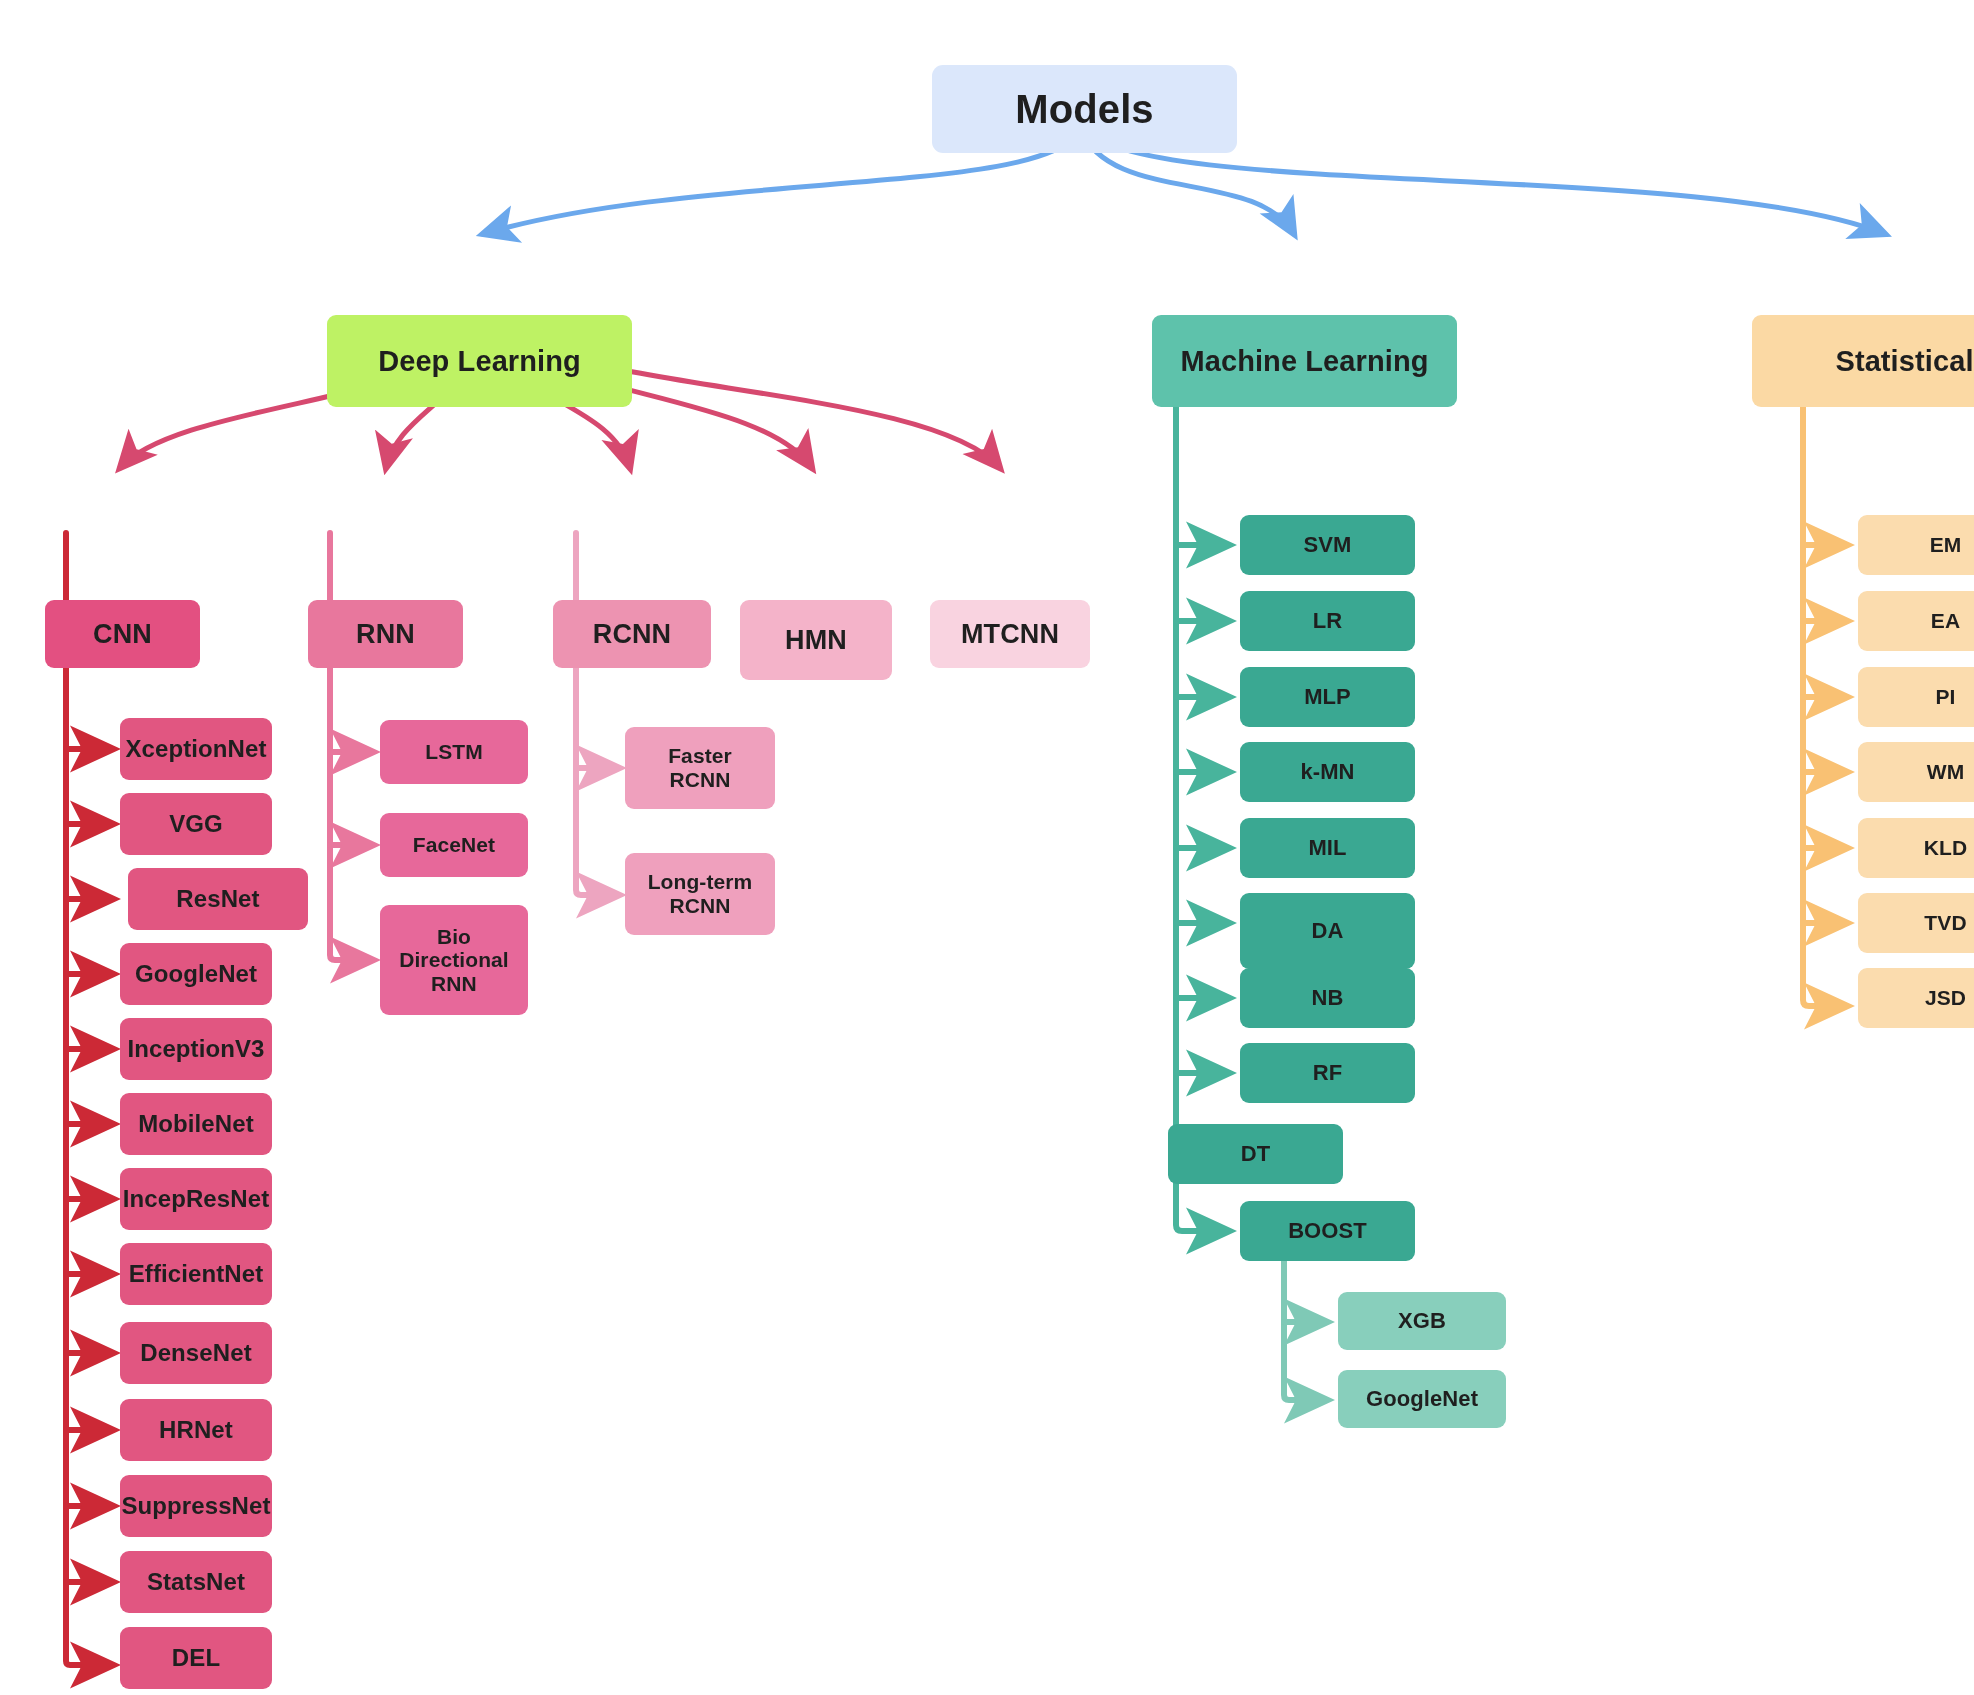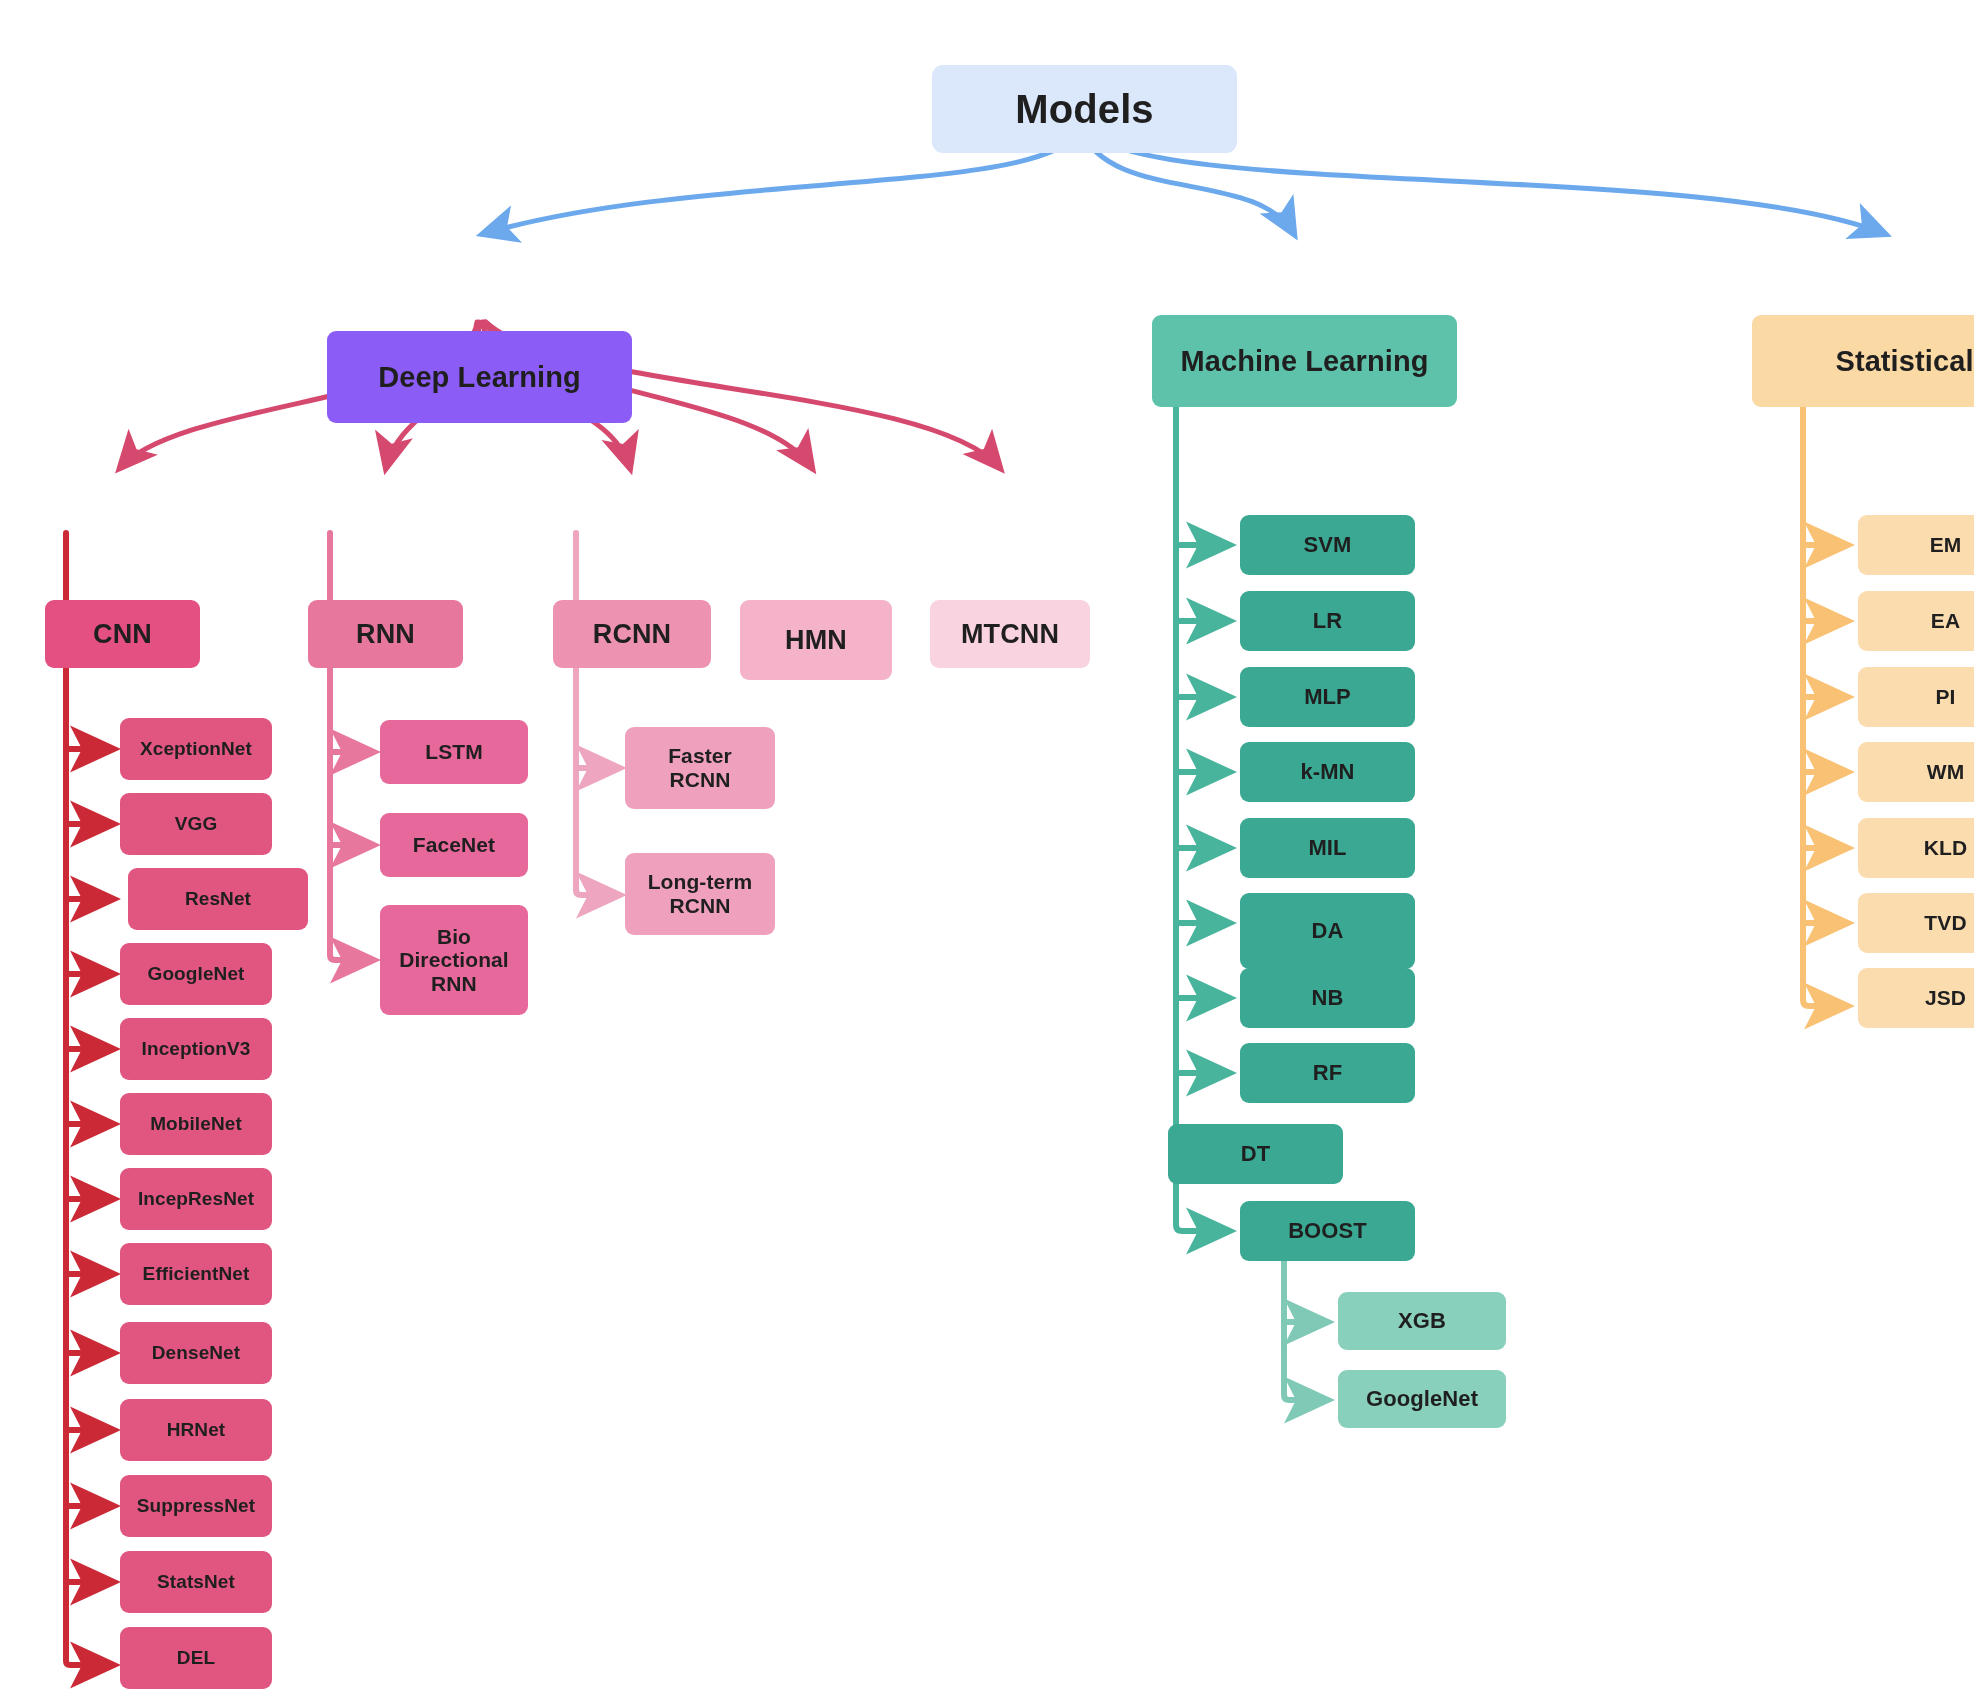--- a/index.html
+++ b/index.html
@@ -38,31 +38,31 @@
     font-weight: bold;
     line-height: 1.12;
     letter-spacing: 0.1px;
     white-space: pre-line;
   }
   .n-root {
     background: #dbe7fb;
     font-size: 40px;
     border-radius: 11px;
   }
-  .n-dl     { background: #8b5cf6; font-size: 29px; margin-top: 16px; }
+  .n-dl     { background: #bef264; font-size: 29px; }
   .n-ml     { background: #5ec2ab; font-size: 29px; }
   .n-stat   { background: #fbd9a4; font-size: 29px; }
 
   .n-cnn    { background: #e35081; font-size: 27px; }
   .n-rnn    { background: #e8779d; font-size: 27px; }
   .n-rcnn   { background: #ed93b1; font-size: 27px; }
   .n-hmn    { background: #f4b3c9; font-size: 27px; }
   .n-mtcnn  { background: #f9d3e0; font-size: 27px; }
 
-  .n-cnnchild  { background: #e15681; font-size: 19px; }
+  .n-cnnchild  { background: #e15681; font-size: 24px; }
   .n-rnnchild  { background: #e7689a; font-size: 21px; }
   .n-rcnnchild { background: #efa0bd; font-size: 21px; }
 
   .n-mlchild   { background: #3aa892; font-size: 22px; }
   .n-boostchild{ background: #88cfbc; font-size: 22px; }
 
   .n-statchild { background: #fbdcae; font-size: 21px; }
 </style>
 </head>
 <body>

